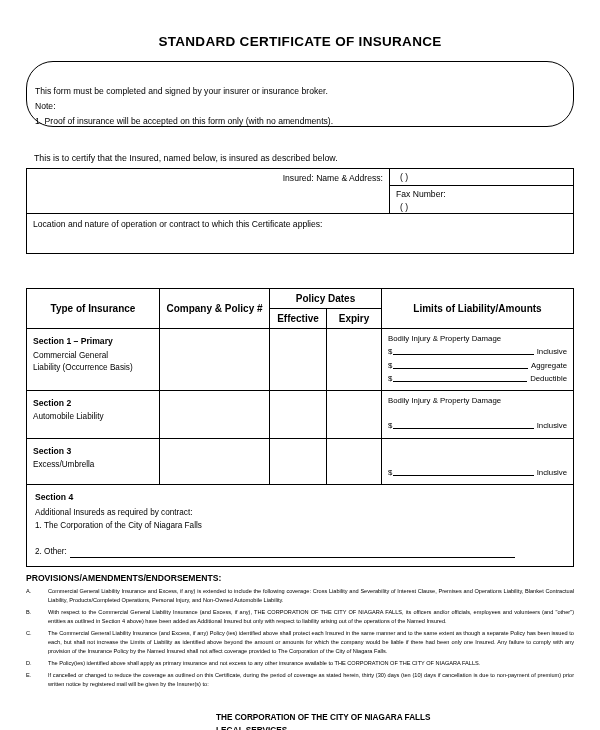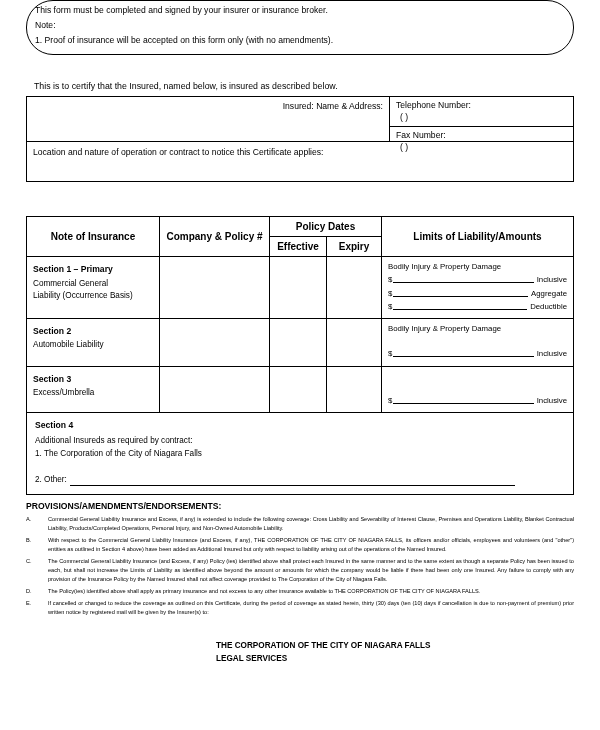--- a/index.html
+++ b/index.html
@@ -29,24 +29,24 @@
     letter-spacing: 0.3px;
     margin-top: 34px;
     margin-bottom: 12px;
   }
   .box {
     border: 1px solid #000;
     box-sizing: border-box;
   }
   
   .notice {
-    padding: 3px 8px 10px 8px;
+    padding: 23px 8px 10px 8px;
     font-size: 8.6px;
     line-height: 1.55;
-    height: 55px;
+    height: 66px;
     border-radius: 27px;
   }
   .notice .line { margin: 0 0 2px 0; }
   .notice .note-label { margin: 2px 0 1px 0; }
   .notice ol {
     margin: 0;
     padding: 0;
     list-style: none;
   }
   .notice ol li { margin: 0 0 1px 0; }
@@ -207,63 +207,63 @@
     font-size: 8.2px;
     font-weight: bold;
     line-height: 1.6;
   }
 </style>
 </head>
 <body>
 
 <div class="page">
 
+  <div class="title">STANDARD CERTIFICATE OF INSURANCE</div>
 
   <div class="box notice">
     <div class="line">This form must be completed and signed by your insurer or insurance broker.</div>
     <div class="note-label">Note:</div>
     <ol>
       <li>1.  Proof of insurance will be accepted on this form only (with no amendments).</li>
     </ol>
   </div>
 
   <div class="certify">This is to certify that the Insured, named below, is insured as described below.</div>
 
   <div class="insured-wrap">
     <div class="insured-top">
       <div class="insured-left">
         <span>Insured: Name &amp; Address:</span>
       </div>
       <div class="insured-right">
         <div class="phone-cell">
-          <div>Telephone Number:</div>
           <div class="paren">(          )</div>
         </div>
         <div class="fax-cell">
           <div>Fax Number:</div>
           <div class="paren">(          )</div>
         </div>
       </div>
     </div>
     <div class="location-cell">
-      <span>Location and nature of operation or contract to notice this Certificate applies:</span>
+      <span>Location and nature of operation or contract to which this Certificate applies:</span>
     </div>
   </div>
 
   <table class="main">
     <colgroup>
       <col class="col-type">
       <col class="col-company">
       <col class="col-eff">
       <col class="col-exp">
       <col class="col-limits">
     </colgroup>
     <thead>
       <tr>
-        <th rowspan="2">Note of Insurance</th>
+        <th rowspan="2">Type of Insurance</th>
         <th rowspan="2">Company &amp; Policy #</th>
         <th colspan="2">Policy Dates</th>
         <th rowspan="2">Limits of Liability/Amounts</th>
       </tr>
       <tr>
         <th>Effective</th>
         <th>Expiry</th>
       </tr>
     </thead>
     <tbody>

